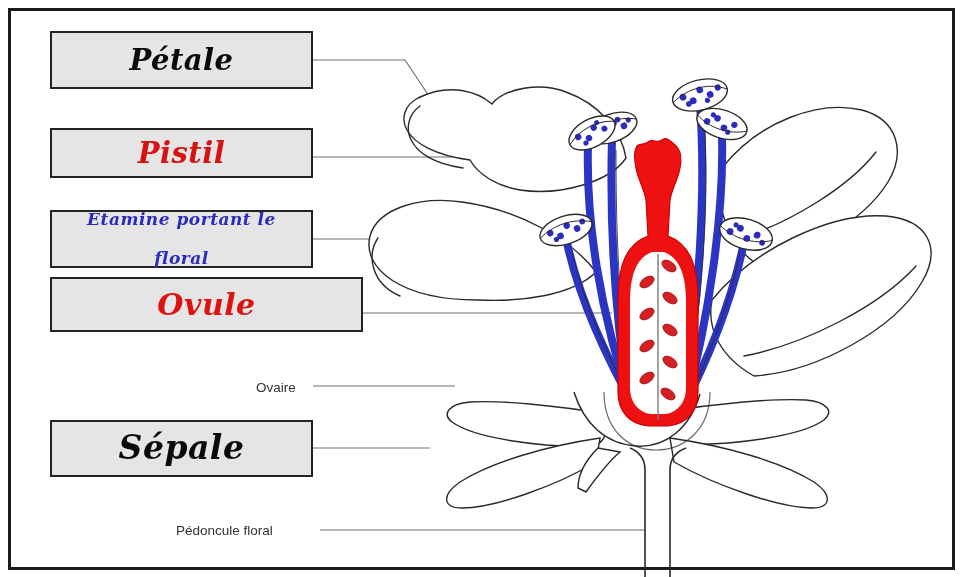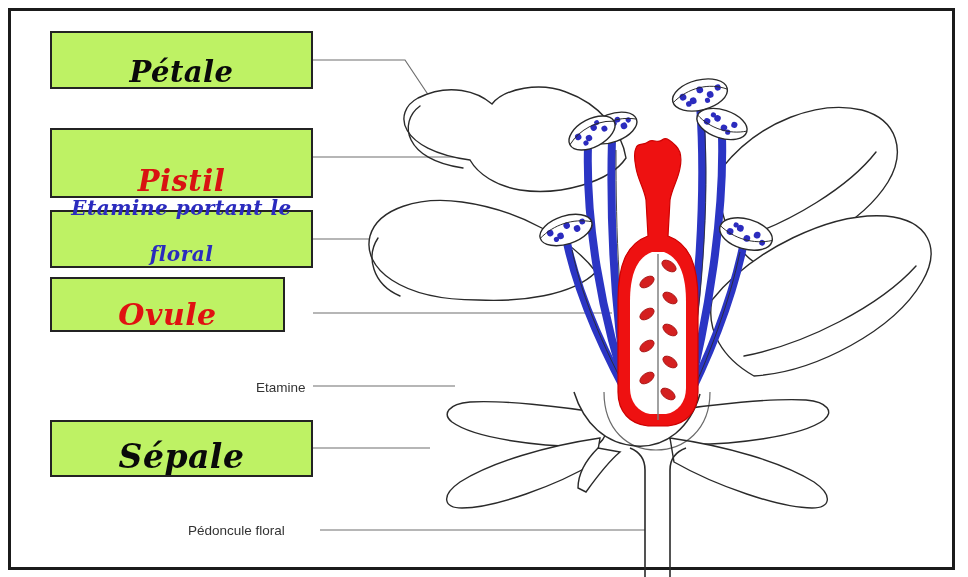--- a/index.html
+++ b/index.html
@@ -12,47 +12,47 @@
 
   
   .frame{
     position:absolute;left:8px;top:8px;width:947px;height:562px;
     border:3px solid #1b1b1b;box-sizing:border-box;background:#fff;
   }
 
   
   .label-box{
     position:absolute;box-sizing:border-box;
-    border:2px solid #232323;background:#bef264;
-    display:flex;align-items:flex-end;justify-content:center;
+    border:2px solid #232323;background:#e5e5e5;
+    display:flex;align-items:center;justify-content:center;
     text-align:center;line-height:1.05;
   }
   .script{
     font-family:"DejaVu Serif",serif;
     font-style:italic;font-weight:700;
     letter-spacing:.5px;
   }
   .lbl-petale{left:50px;top:31px;width:263px;height:58px;}
   .lbl-petale span{font-size:29px;color:#0a0a0a;}
-  .lbl-pistil{left:50px;top:128px;width:263px;height:70px;}
+  .lbl-pistil{left:50px;top:128px;width:263px;height:50px;}
   .lbl-pistil span{font-size:29px;color:#d81212;}
   .lbl-etamine{left:50px;top:210px;width:263px;height:58px;}
-  .lbl-etamine span{font-size:20px;color:#2b2bbe;line-height:1.15;display:block;}
-  .lbl-ovule{left:50px;top:277px;width:235px;height:55px;}
+  .lbl-etamine span{font-size:17px;color:#2b2bbe;line-height:1.15;display:block;}
+  .lbl-ovule{left:50px;top:277px;width:313px;height:55px;}
   .lbl-ovule span{font-size:30px;color:#e01111;}
   .lbl-sepale{left:50px;top:420px;width:263px;height:57px;}
   .lbl-sepale span{font-size:33px;color:#0a0a0a;}
 
   
   .plain-note{
     position:absolute;font-size:13.5px;color:#333333;
     font-family:"Liberation Sans",sans-serif;white-space:nowrap;
   }
   .note-ovaire{left:256px;top:380px;}
-  .note-pedoncule{left:188px;top:523px;}
+  .note-pedoncule{left:176px;top:523px;}
 
   #art{position:absolute;left:0;top:0;width:968px;height:577px;}
 </style>
 </head>
 <body>
 
 <div id="stage">
 
   <div class="frame"></div>
 
@@ -246,16 +246,16 @@
   </div>
 
   <div class="label-box lbl-ovule">
     <span class="script">Ovule</span>
   </div>
 
   <div class="label-box lbl-sepale">
     <span class="script">Sépale</span>
   </div>
 
-  <div class="plain-note note-ovaire">Etamine</div>
+  <div class="plain-note note-ovaire">Ovaire</div>
   <div class="plain-note note-pedoncule">Pédoncule floral</div>
 
 </div>
 
 </body></html>

